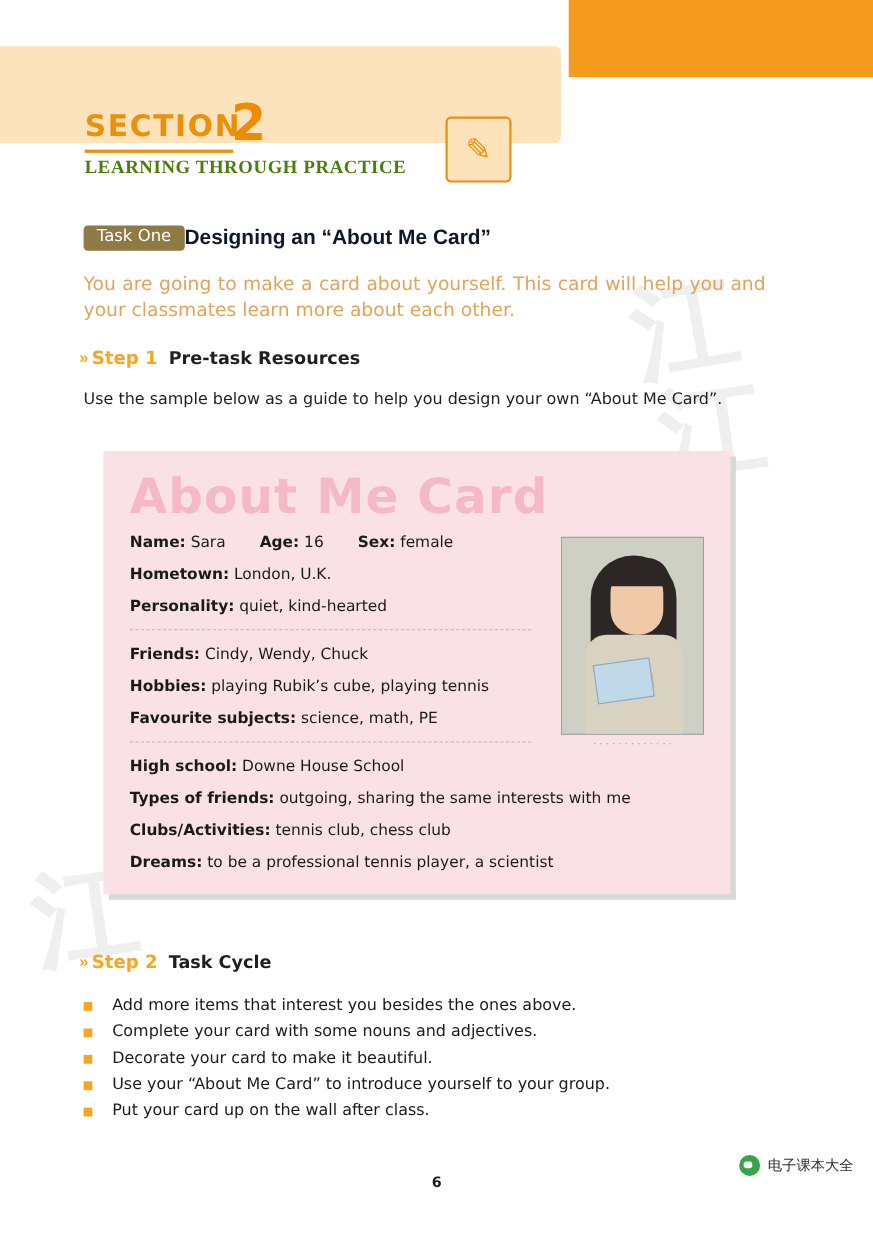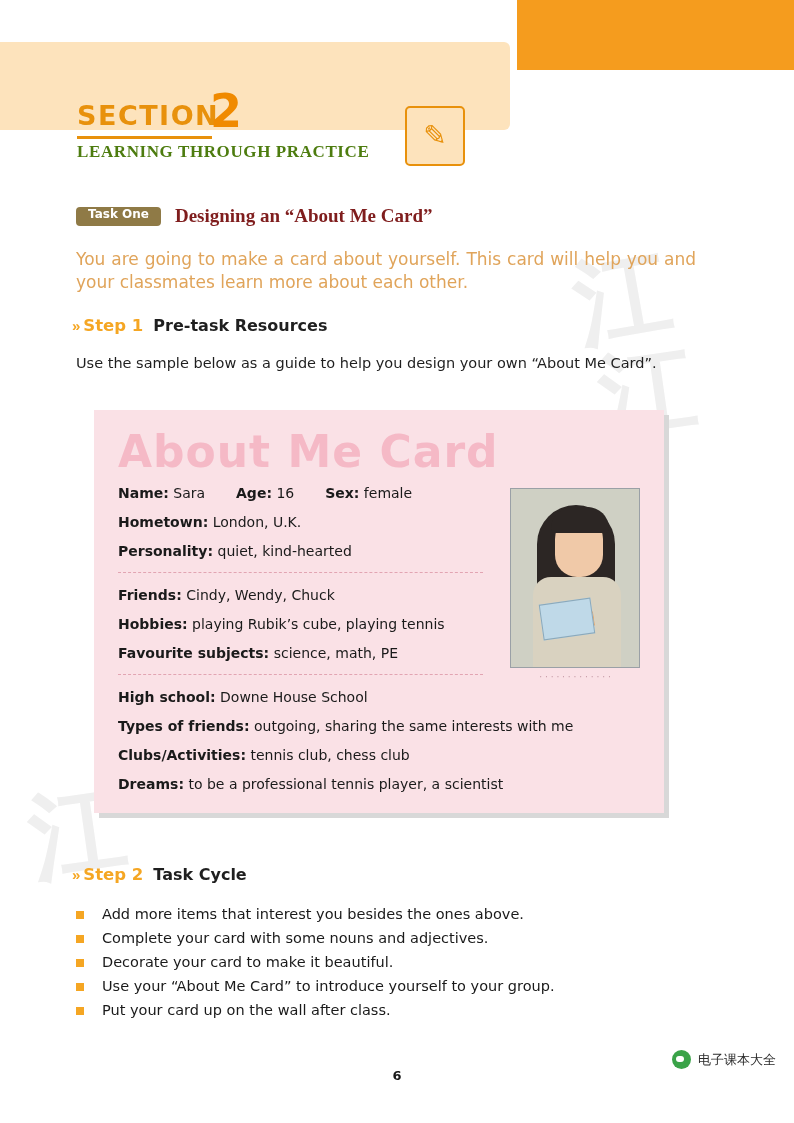--- a/index.html
+++ b/index.html
@@ -118,32 +118,32 @@
   .task-row {
     position: absolute;
     left: 76px;
     top: 205px;
     display: flex;
     align-items: center;
   }
   .task-badge {
     background: #8f7a46;
     color: #ffffff;
-    font-weight: bold;
-    font-size: 12px;
+    font-weight: normal;
+    font-size: 15px;
     padding: 0 12px 5px 12px;
     border-radius: 4px;
     font-family: "DejaVu Sans", sans-serif;
   }
   .task-title {
-    margin-left: 14px;
+    margin-left: 0;
     font-size: 19px;
     font-weight: bold;
-    color: #7f1d1d;
-    font-family: Liberation Serif, serif;
+    color: #0f172a;
+    font-family: Liberation Sans, sans-serif;
   }
 
   .intro {
     position: absolute;
     left: 76px;
     top: 248px;
     width: 620px;
     font-size: 17px;
     line-height: 23px;
     color: #e0a45a;

